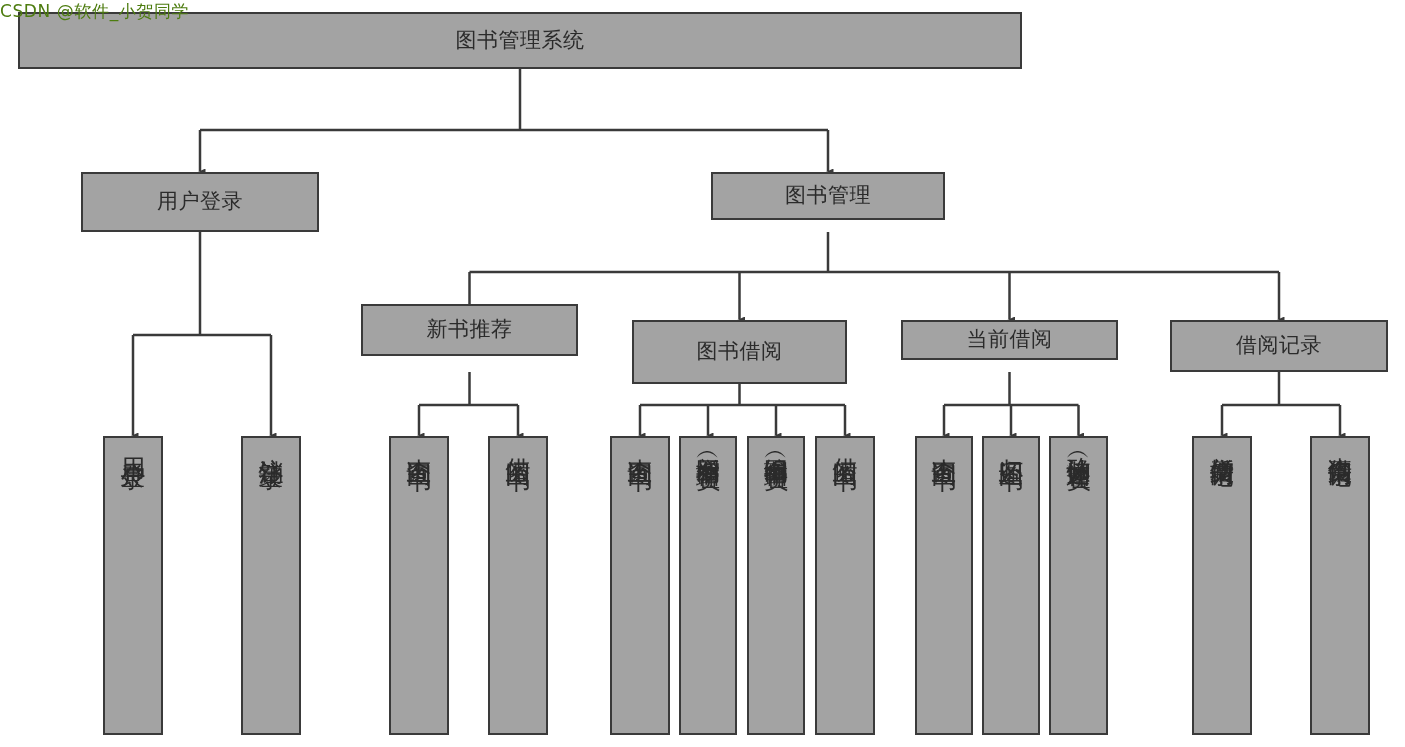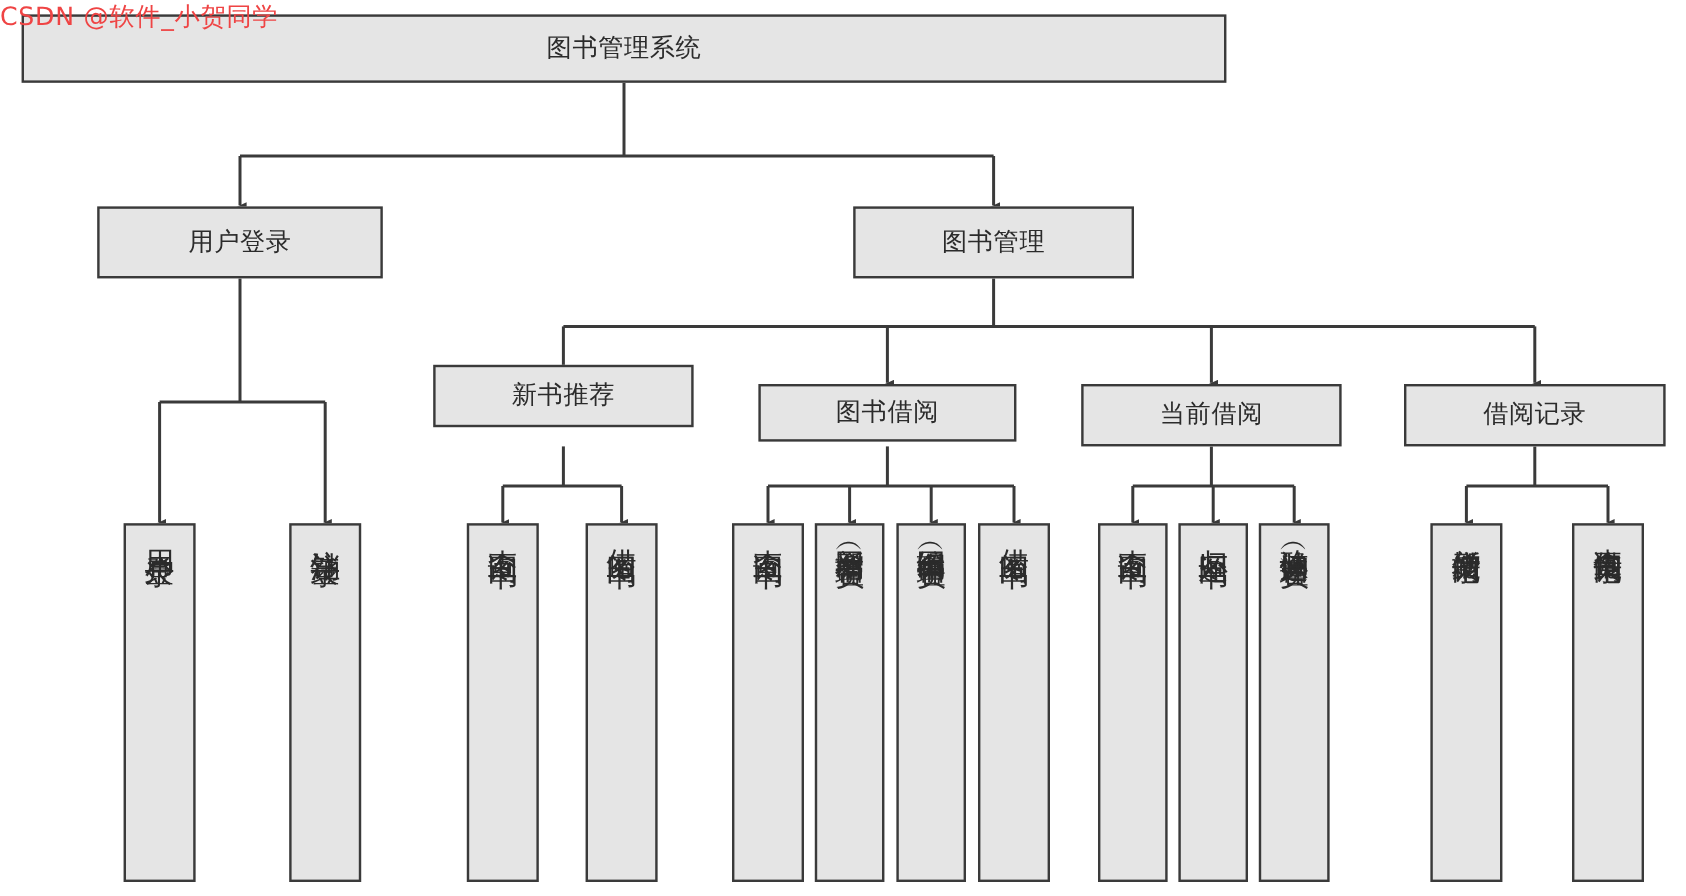--- a/index.html
+++ b/index.html
@@ -25,21 +25,21 @@
     position: absolute;
     left: 0;
     top: 0;
     width: 1405px;
     height: 747px;
     pointer-events: none;
   }
   .node {
     position: absolute;
     box-sizing: border-box;
-    background: #e5e5e5;
+    background: #a3a3a3;
     border: 2.5px solid #3a3a3a;
     display: flex;
     align-items: center;
     justify-content: center;
     overflow: hidden;
   }
   .node .label {
     color: #2b2b2b;
     text-align: center;
     line-height: 1.12;
@@ -61,22 +61,22 @@
     letter-spacing: 3px;
     line-height: 1;
     height: auto;
   }
   .node.vertical.tall-text .label {
     font-size: 24px;
     letter-spacing: 1.5px;
   }
   .watermark {
     position: absolute;
-    color: #ef4444;
-    font-size: 21px;
+    color: #4d7c0f;
+    font-size: 17px;
     letter-spacing: 0.6px;
     white-space: nowrap;
     user-select: none;
   }
 </style>
 </head>
 <body>
 
 <div id="diagram-root">
   <svg class="connectors" viewBox="0 0 1405 747" xmlns="http://www.w3.org/2000/svg">
@@ -122,30 +122,30 @@
       </g>
   </svg>
 
   <div id="node-layer">
       <div class="node horizontal" style="left: 18px; top: 12px; width: 1004px; height: 57px;">
         <span class="label">图书管理系统</span>
       </div>
       <div class="node horizontal" style="left: 81px; top: 172px; width: 238px; height: 60px;">
         <span class="label">用户登录</span>
       </div>
-      <div class="node horizontal" style="left: 711px; top: 172px; width: 234px; height: 60px;">
+      <div class="node horizontal" style="left: 711px; top: 172px; width: 234px; height: 48px;">
         <span class="label">图书管理</span>
       </div>
       <div class="node horizontal" style="left: 361px; top: 304px; width: 217px; height: 52px;">
         <span class="label">新书推荐</span>
       </div>
-      <div class="node horizontal" style="left: 632px; top: 320px; width: 215px; height: 48px; justify-content: center;">
+      <div class="node horizontal" style="left: 632px; top: 320px; width: 215px; height: 64px; justify-content: center;">
         <span class="label">图书借阅</span>
       </div>
-      <div class="node horizontal" style="left: 901px; top: 320px; width: 217px; height: 52px;">
+      <div class="node horizontal" style="left: 901px; top: 320px; width: 217px; height: 40px;">
         <span class="label">当前借阅</span>
       </div>
       <div class="node horizontal" style="left: 1170px; top: 320px; width: 218px; height: 52px; font-family: Liberation Serif, serif;">
         <span class="label">借阅记录</span>
       </div>
       <div class="node vertical" style="left: 103px; top: 436px; width: 60px; height: 299px;">
         <span class="label">用户登录</span>
       </div>
       <div class="node vertical" style="left: 241px; top: 436px; width: 60px; height: 299px;">
         <span class="label">注销登录</span>

